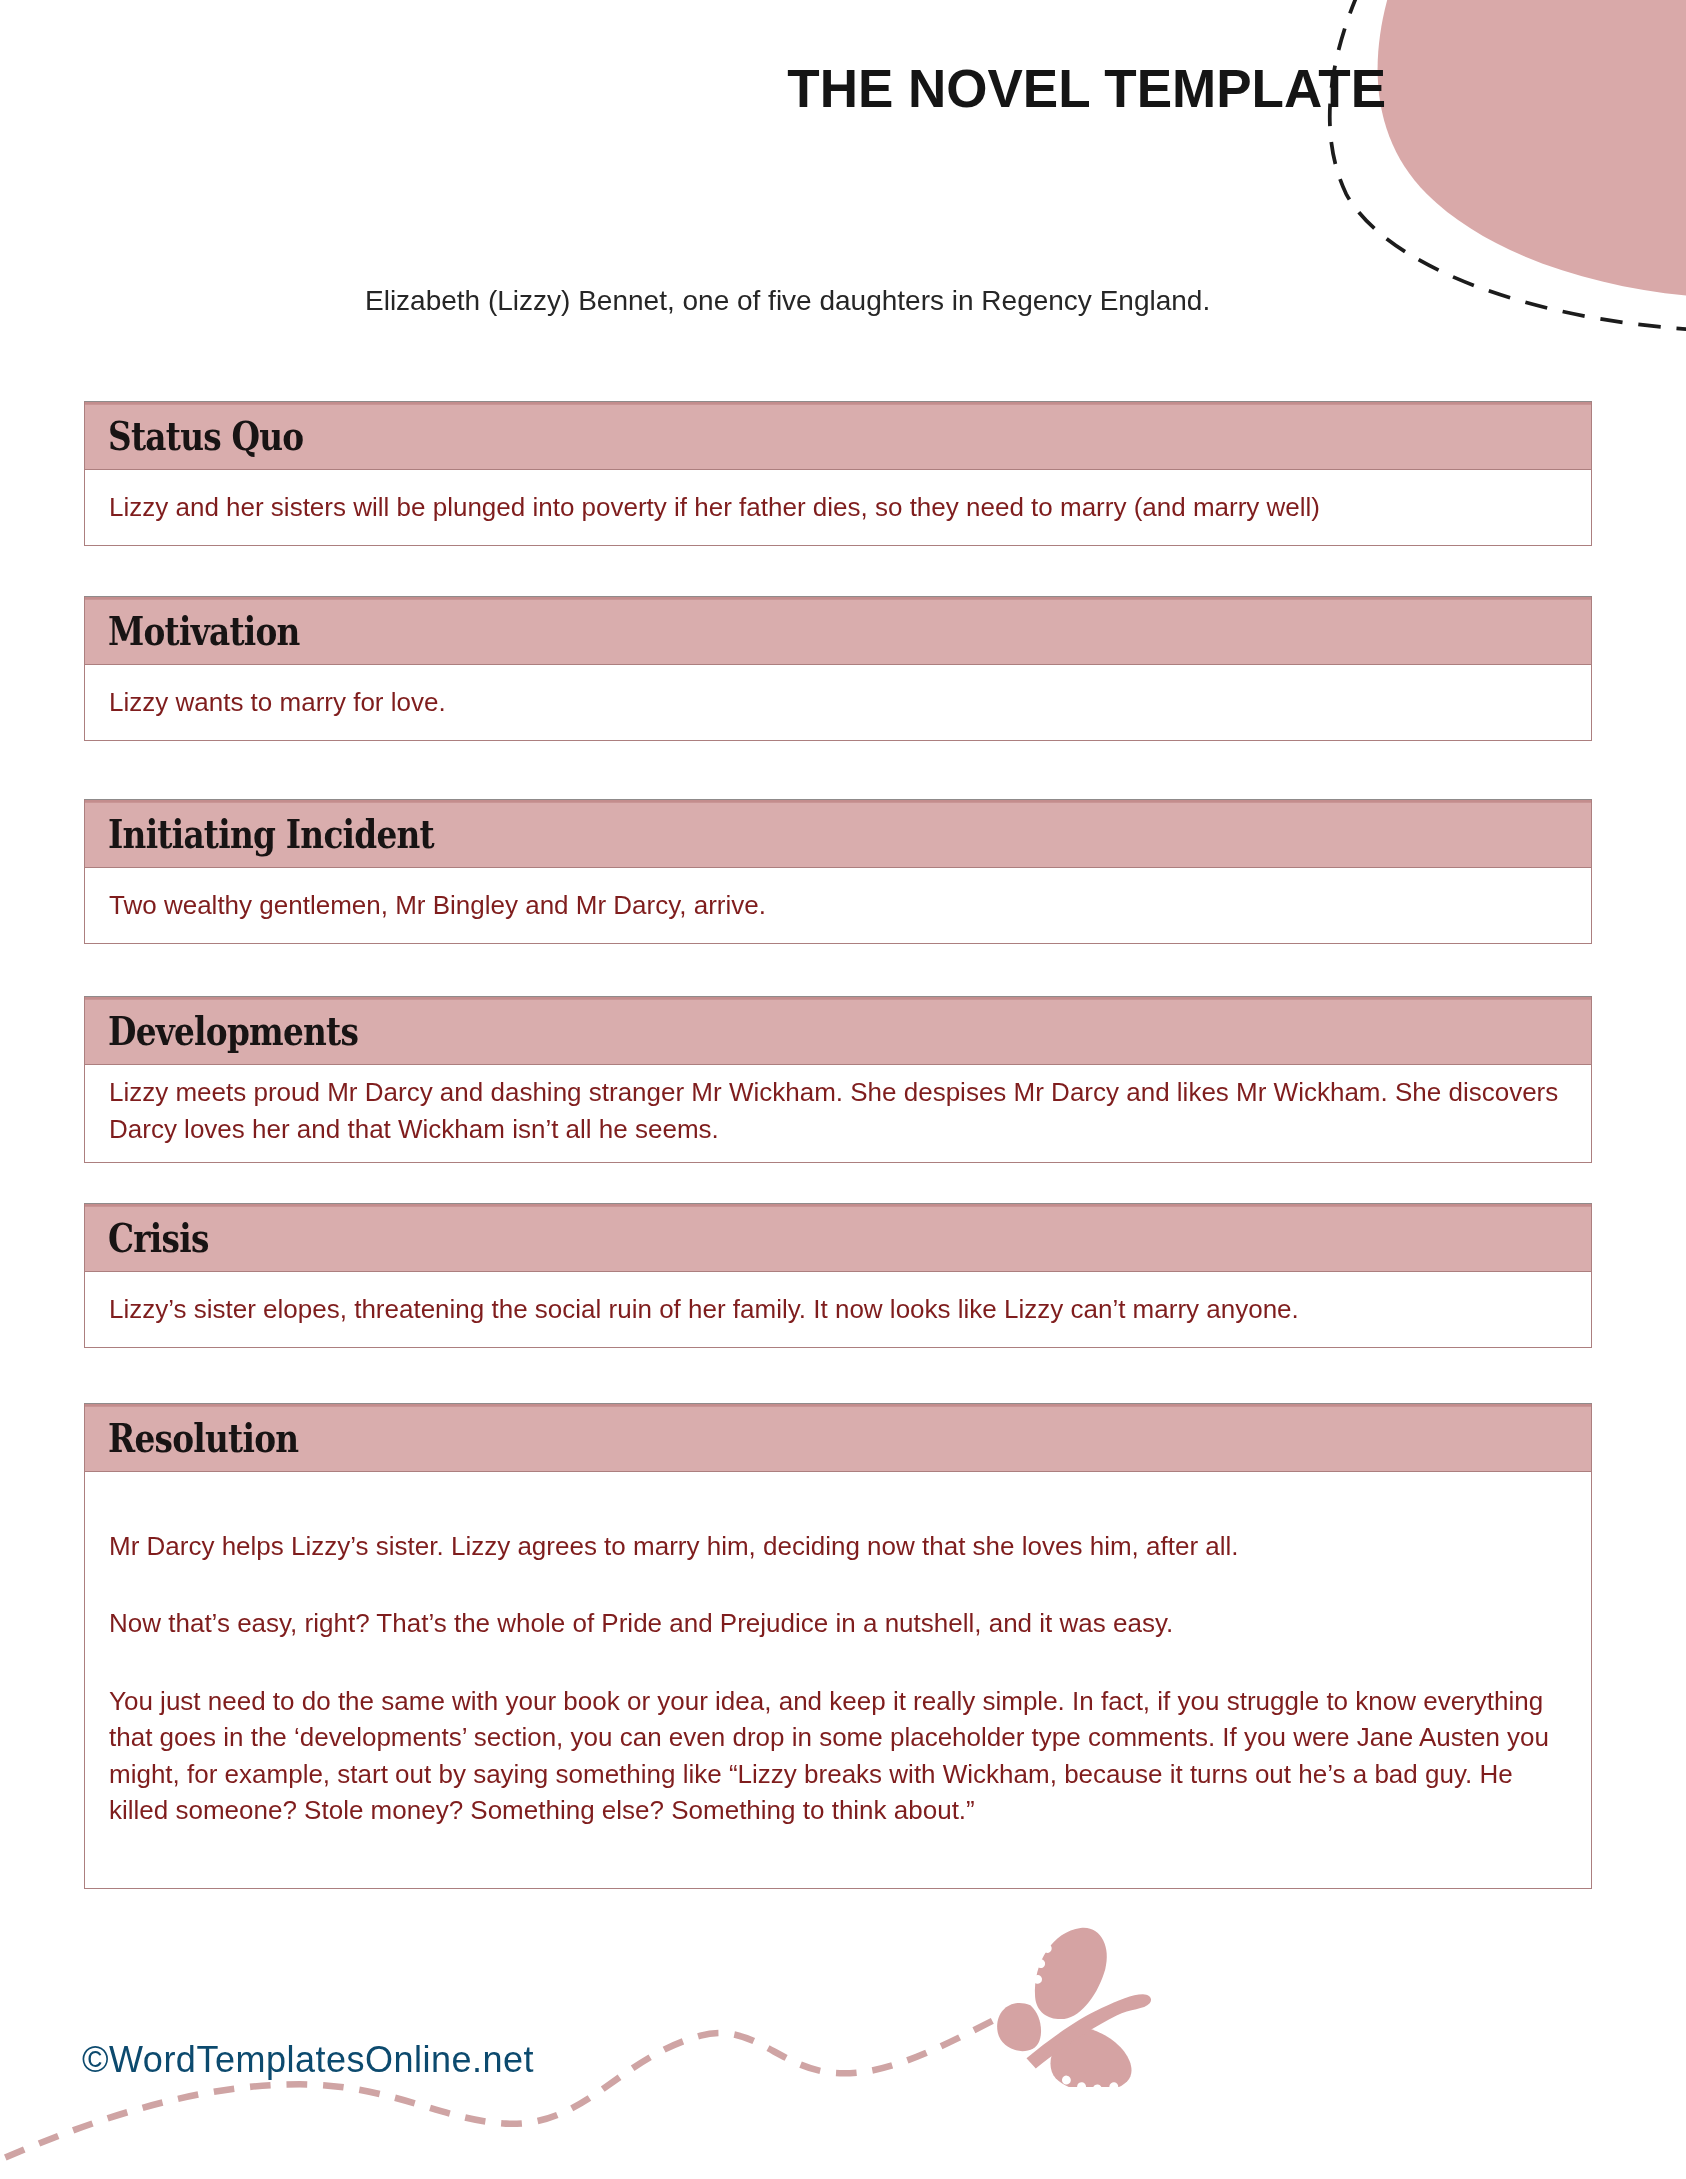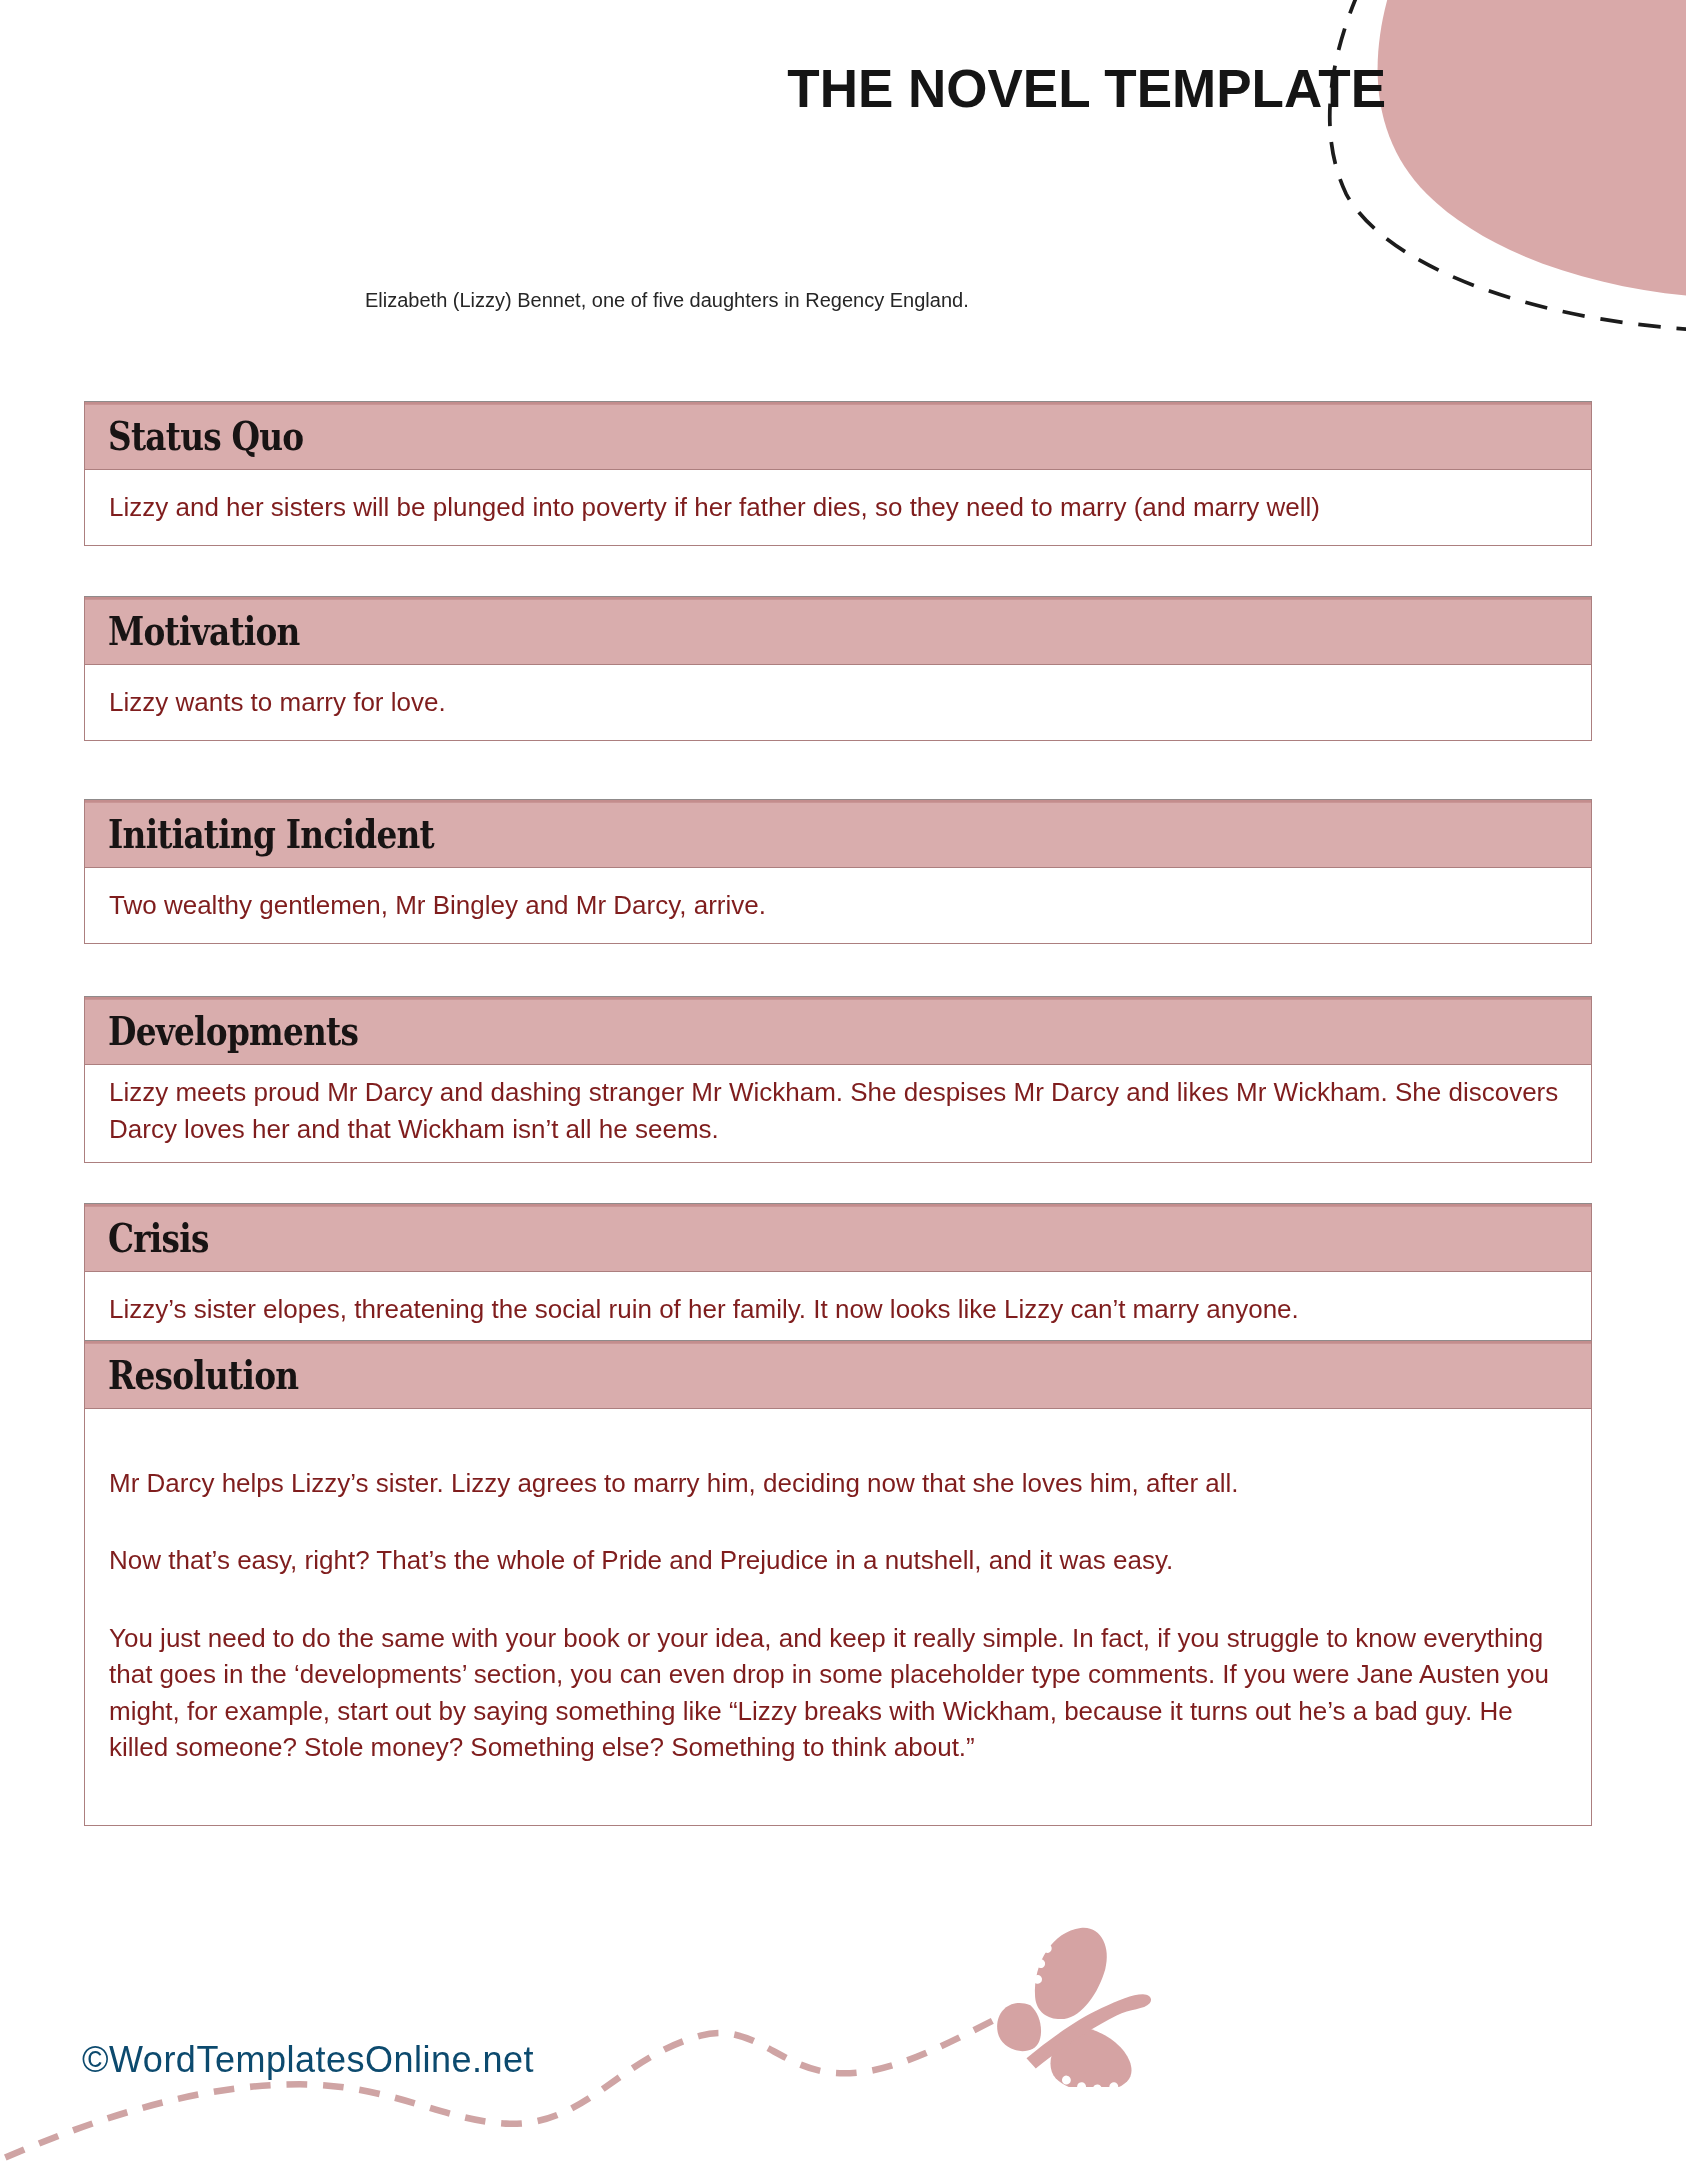--- a/index.html
+++ b/index.html
@@ -26,21 +26,21 @@
   
   .char-row { position:absolute; left:84px; top:262px; width:1508px; height:77px; }
   .char-label {
     position:absolute; left:0; top:0; width:251px; height:77px;
     background:#d9adad;
     display:flex; align-items:center; justify-content:center;
   }
   .char-value {
     position:absolute; left:281px; top:0; height:77px; right:0;
     display:flex; align-items:center;
-    font-size:20px; color:#262626;
+    font-size:28px; color:#262626;
   }
 
   .serif-head {
     font-family:"DejaVu Serif", serif;
     font-weight:bold; color:#181414;
     display:inline-block;
     transform:scaleX(0.84); transform-origin:left center;
     letter-spacing:-0.9px;
     white-space:nowrap;
   }
@@ -138,21 +138,21 @@
 
   <div class="section" style="top:1203px">
     <div class="section-header">
       <span class="serif-head">Crisis</span>
     </div>
     <div class="section-body body-single">
       <p>Lizzy’s sister elopes, threatening the social ruin of her family. It now looks like Lizzy can’t marry anyone.</p>
     </div>
   </div>
 
-  <div class="section" style="top:1340px">
+  <div class="section" style="top:1403px">
     <div class="section-header">
       <span class="serif-head">Resolution</span>
     </div>
     <div class="section-body body-tall">
       <p>Mr Darcy helps Lizzy’s sister. Lizzy agrees to marry him, deciding now that she loves him, after all.</p>
       <p>Now that’s easy, right? That’s the whole of Pride and Prejudice in a nutshell, and it was easy.</p>
       <p>You just need to do the same with your book or your idea, and keep it really simple. In fact, if you struggle to know everything that goes in the ‘developments’ section, you can even drop in some placeholder type comments. If you were Jane Austen you might, for example, start out by saying something like “Lizzy breaks with Wickham, because it turns out he’s a bad guy. He killed someone? Stole money? Something else? Something to think about.”</p>
     </div>
   </div>
 

